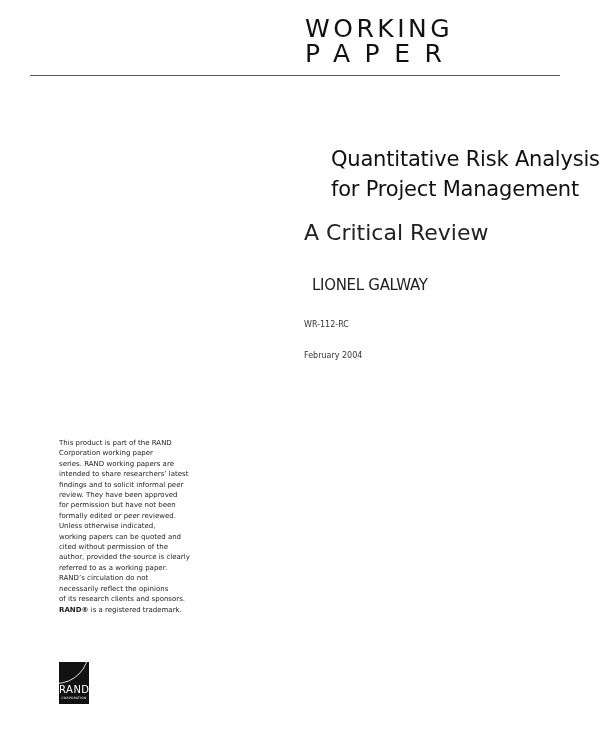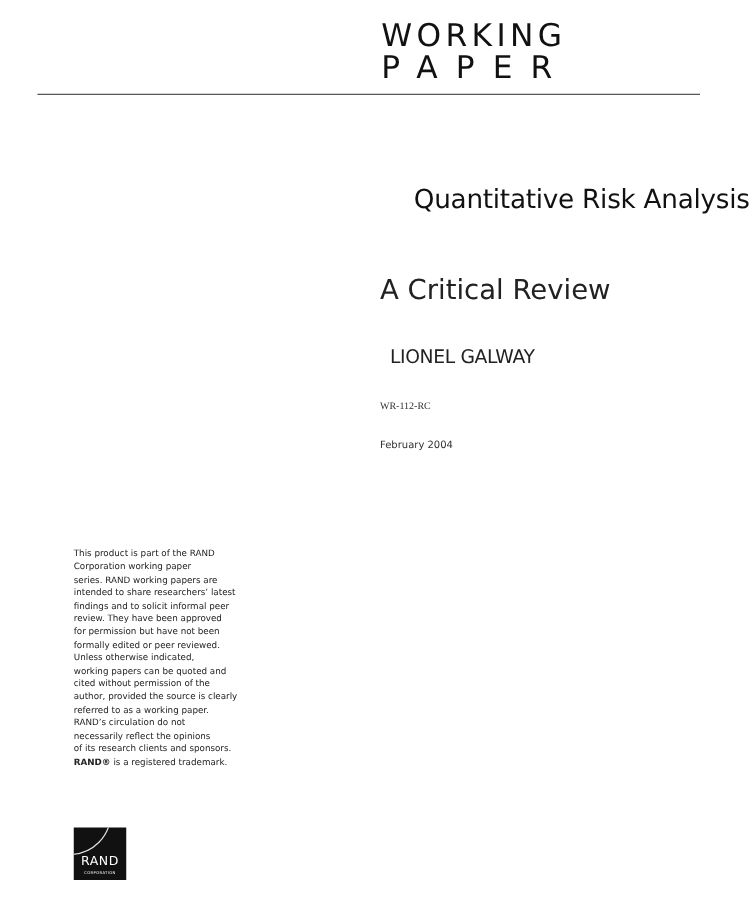--- a/index.html
+++ b/index.html
@@ -7,39 +7,40 @@
       width: 600px; height: 730px; background: #ffffff; position: relative; overflow: hidden;
       font-family: "DejaVu Sans", "Liberation Sans", sans-serif; color: #1a1a1a;
     }
     .wp-line { position: absolute; left: 305px; font-size: 25px; font-weight: normal; line-height: 1; color: #111; }
     #wp1 { top: 16px; letter-spacing: 3.5px; }
     #wp2 { top: 41px; letter-spacing: 14.5px; }
     .rule { position: absolute; left: 30px; top: 75px; width: 530px; height: 1px; background: #555; }
     .title { position: absolute; left: 304px; top: 144px; font-size: 21px; line-height: 30px; color: #111; letter-spacing: -0.2px; margin-left: 27px; }
     .subtitle { position: absolute; left: 304px; top: 220px; font-size: 22px; color: #222; }
     .author { position: absolute; left: 312px; top: 276px; font-size: 15px; color: #222; letter-spacing: -0.3px; }
-    .docid { position: absolute; left: 304px; top: 320px; font-size: 8px; color: #333; font-family: Liberation Serif, serif; }
+    .docid { position: absolute; left: 304px; top: 320px; font-size: 8px; color: #333; }
     .date { position: absolute; left: 304px; top: 351px; font-size: 8px; color: #333; }
     .notice { position: absolute; left: 59px; top: 438px; width: 140px; font-size: 7px; line-height: 10.4px; color: #222; }
     .notice div { white-space: nowrap; }
     .notice .rand-bold { font-weight: bold; }
-    .logo { position: absolute; left: 59px; top: 662px; width: 42px; height: 42px; background: #111; overflow: hidden; }
+    .logo { position: absolute; left: 59px; top: 662px; width: 30px; height: 42px; background: #111; overflow: hidden; }
     .logo .arc { position: absolute; left: -36px; top: -44px; width: 64px; height: 64px; border-radius: 50%; border: 0.8px solid #ddd; }
     .logo .rand { position: absolute; left: 0; right: 0; top: 22px; text-align: center; color: #fff; font-size: 10px; letter-spacing: 0.5px; }
     .logo .corp { position: absolute; left: 0; right: 0; top: 34px; text-align: center; color: #fff; font-size: 3px; letter-spacing: 0.3px; }
   </style>
 </head>
 <body>
 
 <div id="wp1" class="wp-line">WORKING</div>
 <div id="wp2" class="wp-line">PAPER</div>
 <div class="rule"></div>
 
 <div class="title">
   <div>Quantitative Risk Analysis</div>
+  <div>for Project Management</div>
 </div>
 <div class="subtitle">A Critical Review</div>
 <div class="author">LIONEL GALWAY</div>
 <div class="docid">WR-112-RC</div>
 <div class="date">February 2004</div>
 
 <div class="notice">
   <div>This product is part of the RAND</div>
   <div>Corporation working paper</div>
   <div>series. RAND working papers are</div>

